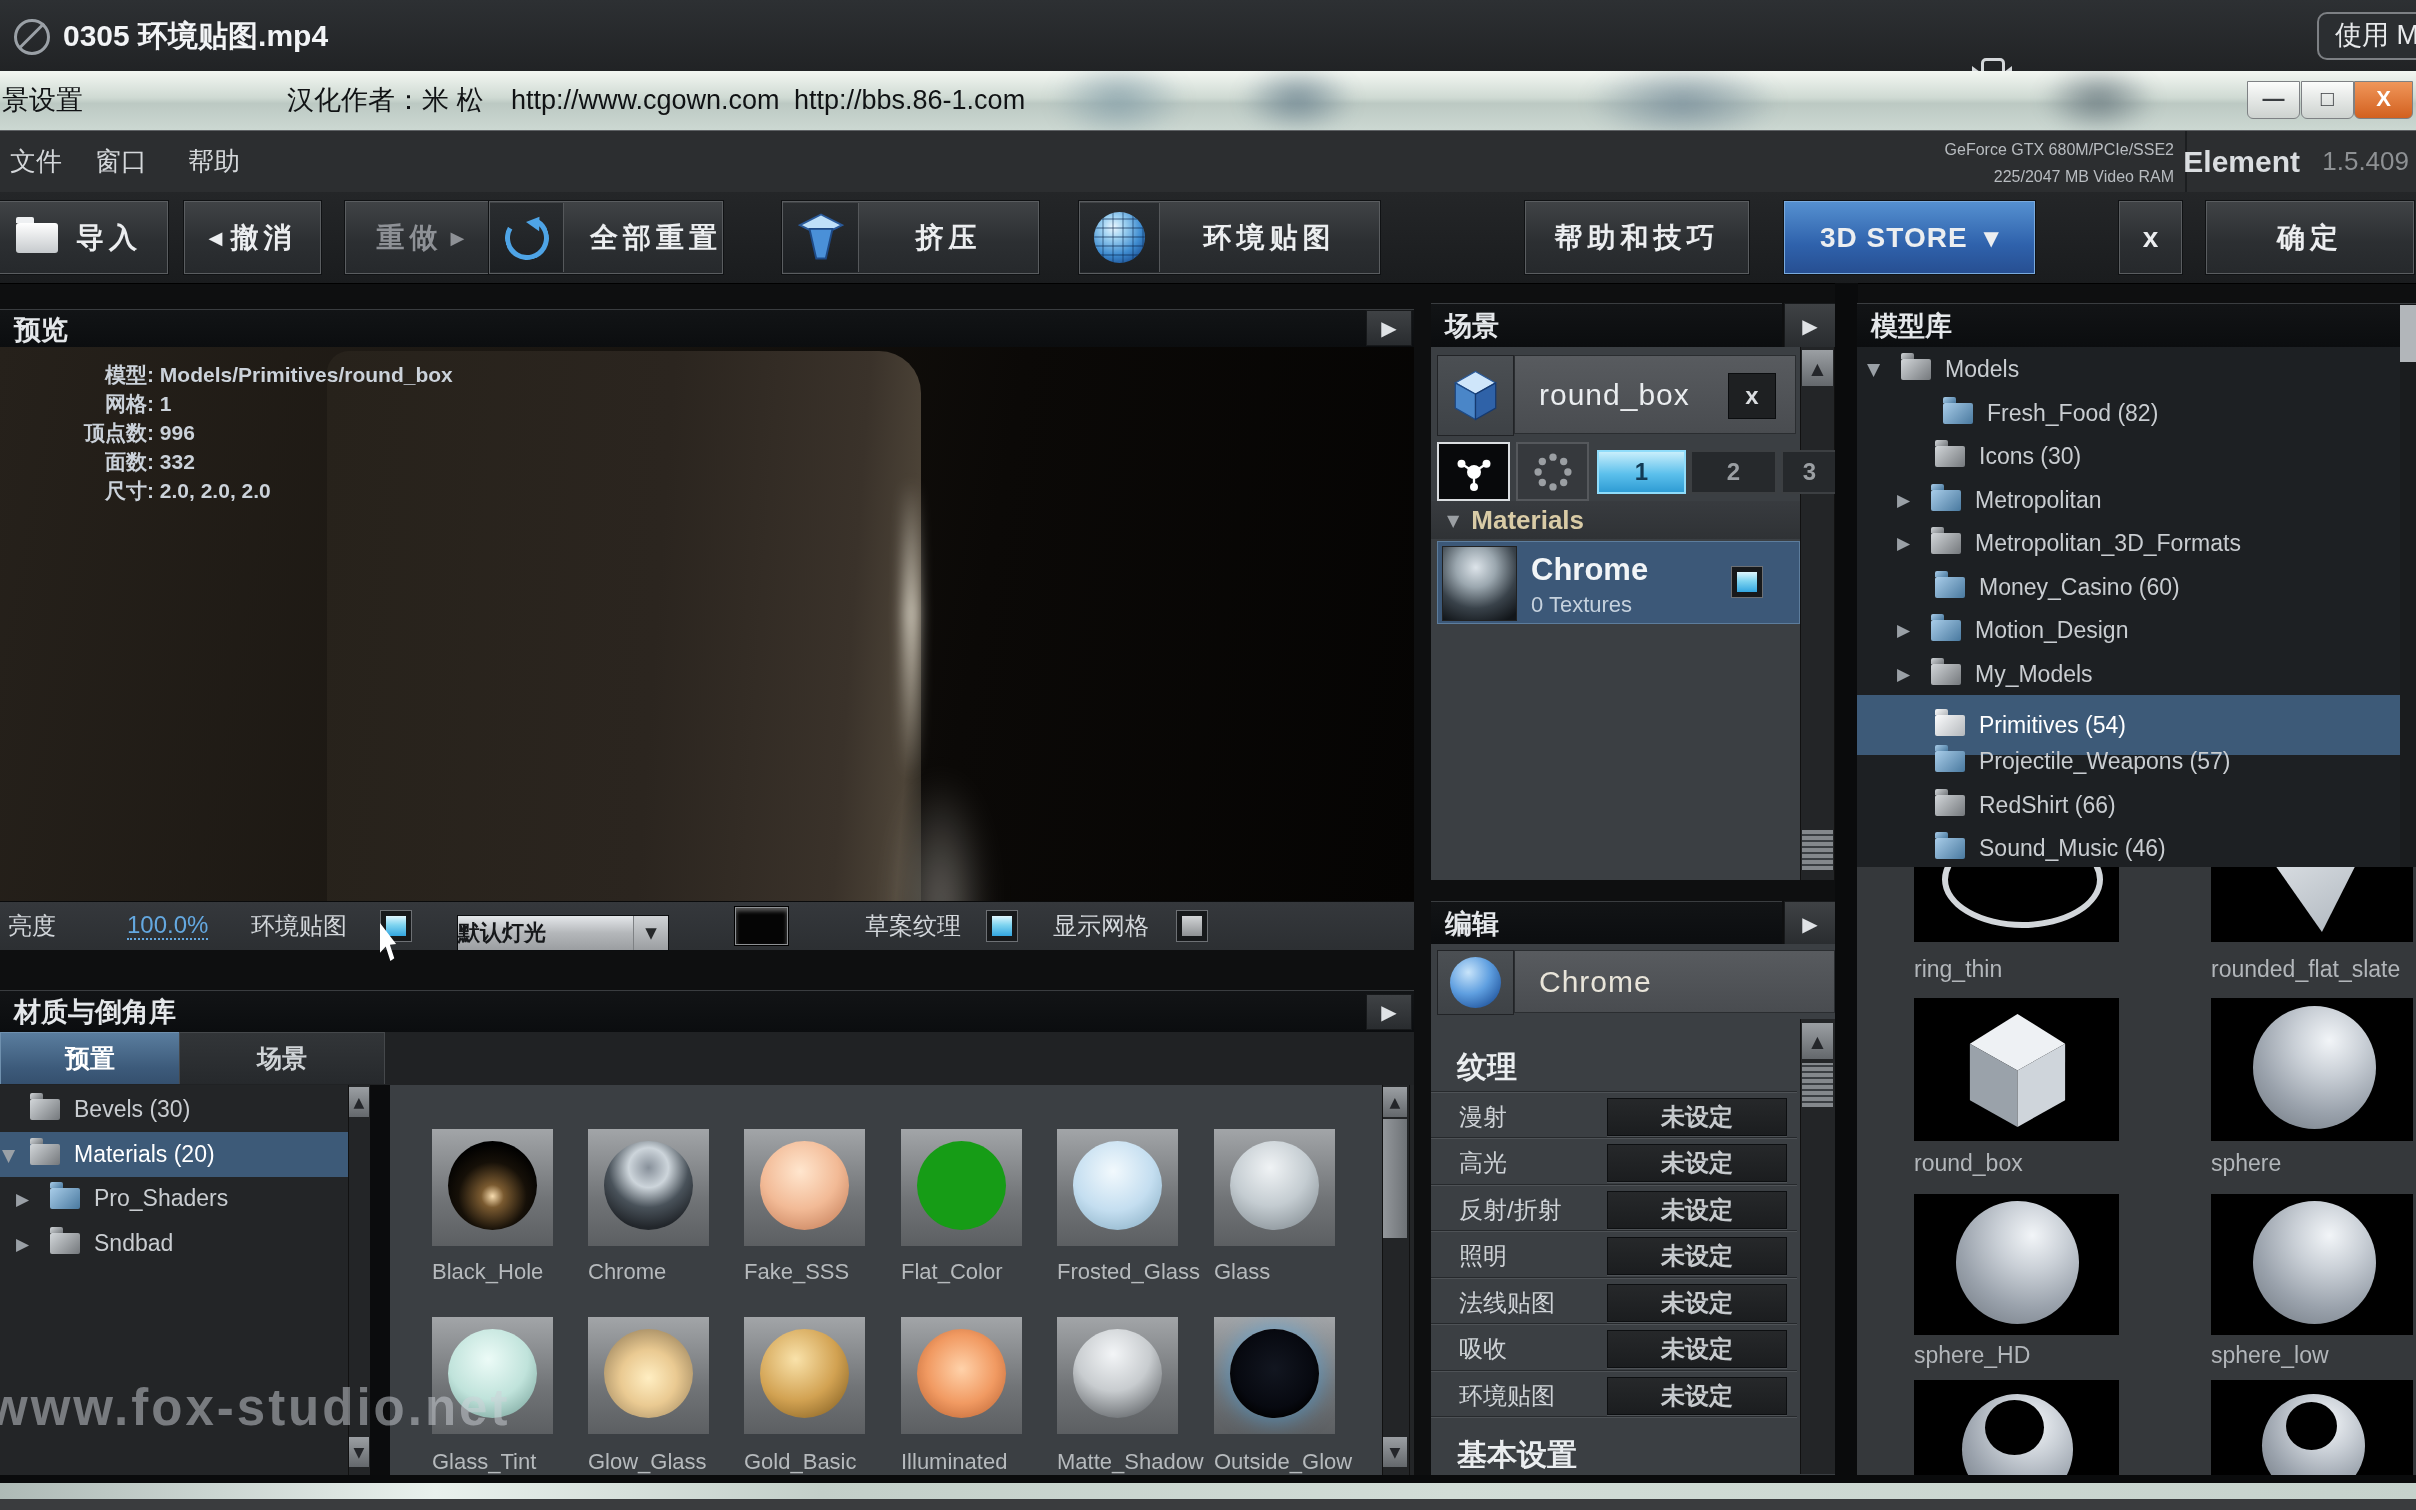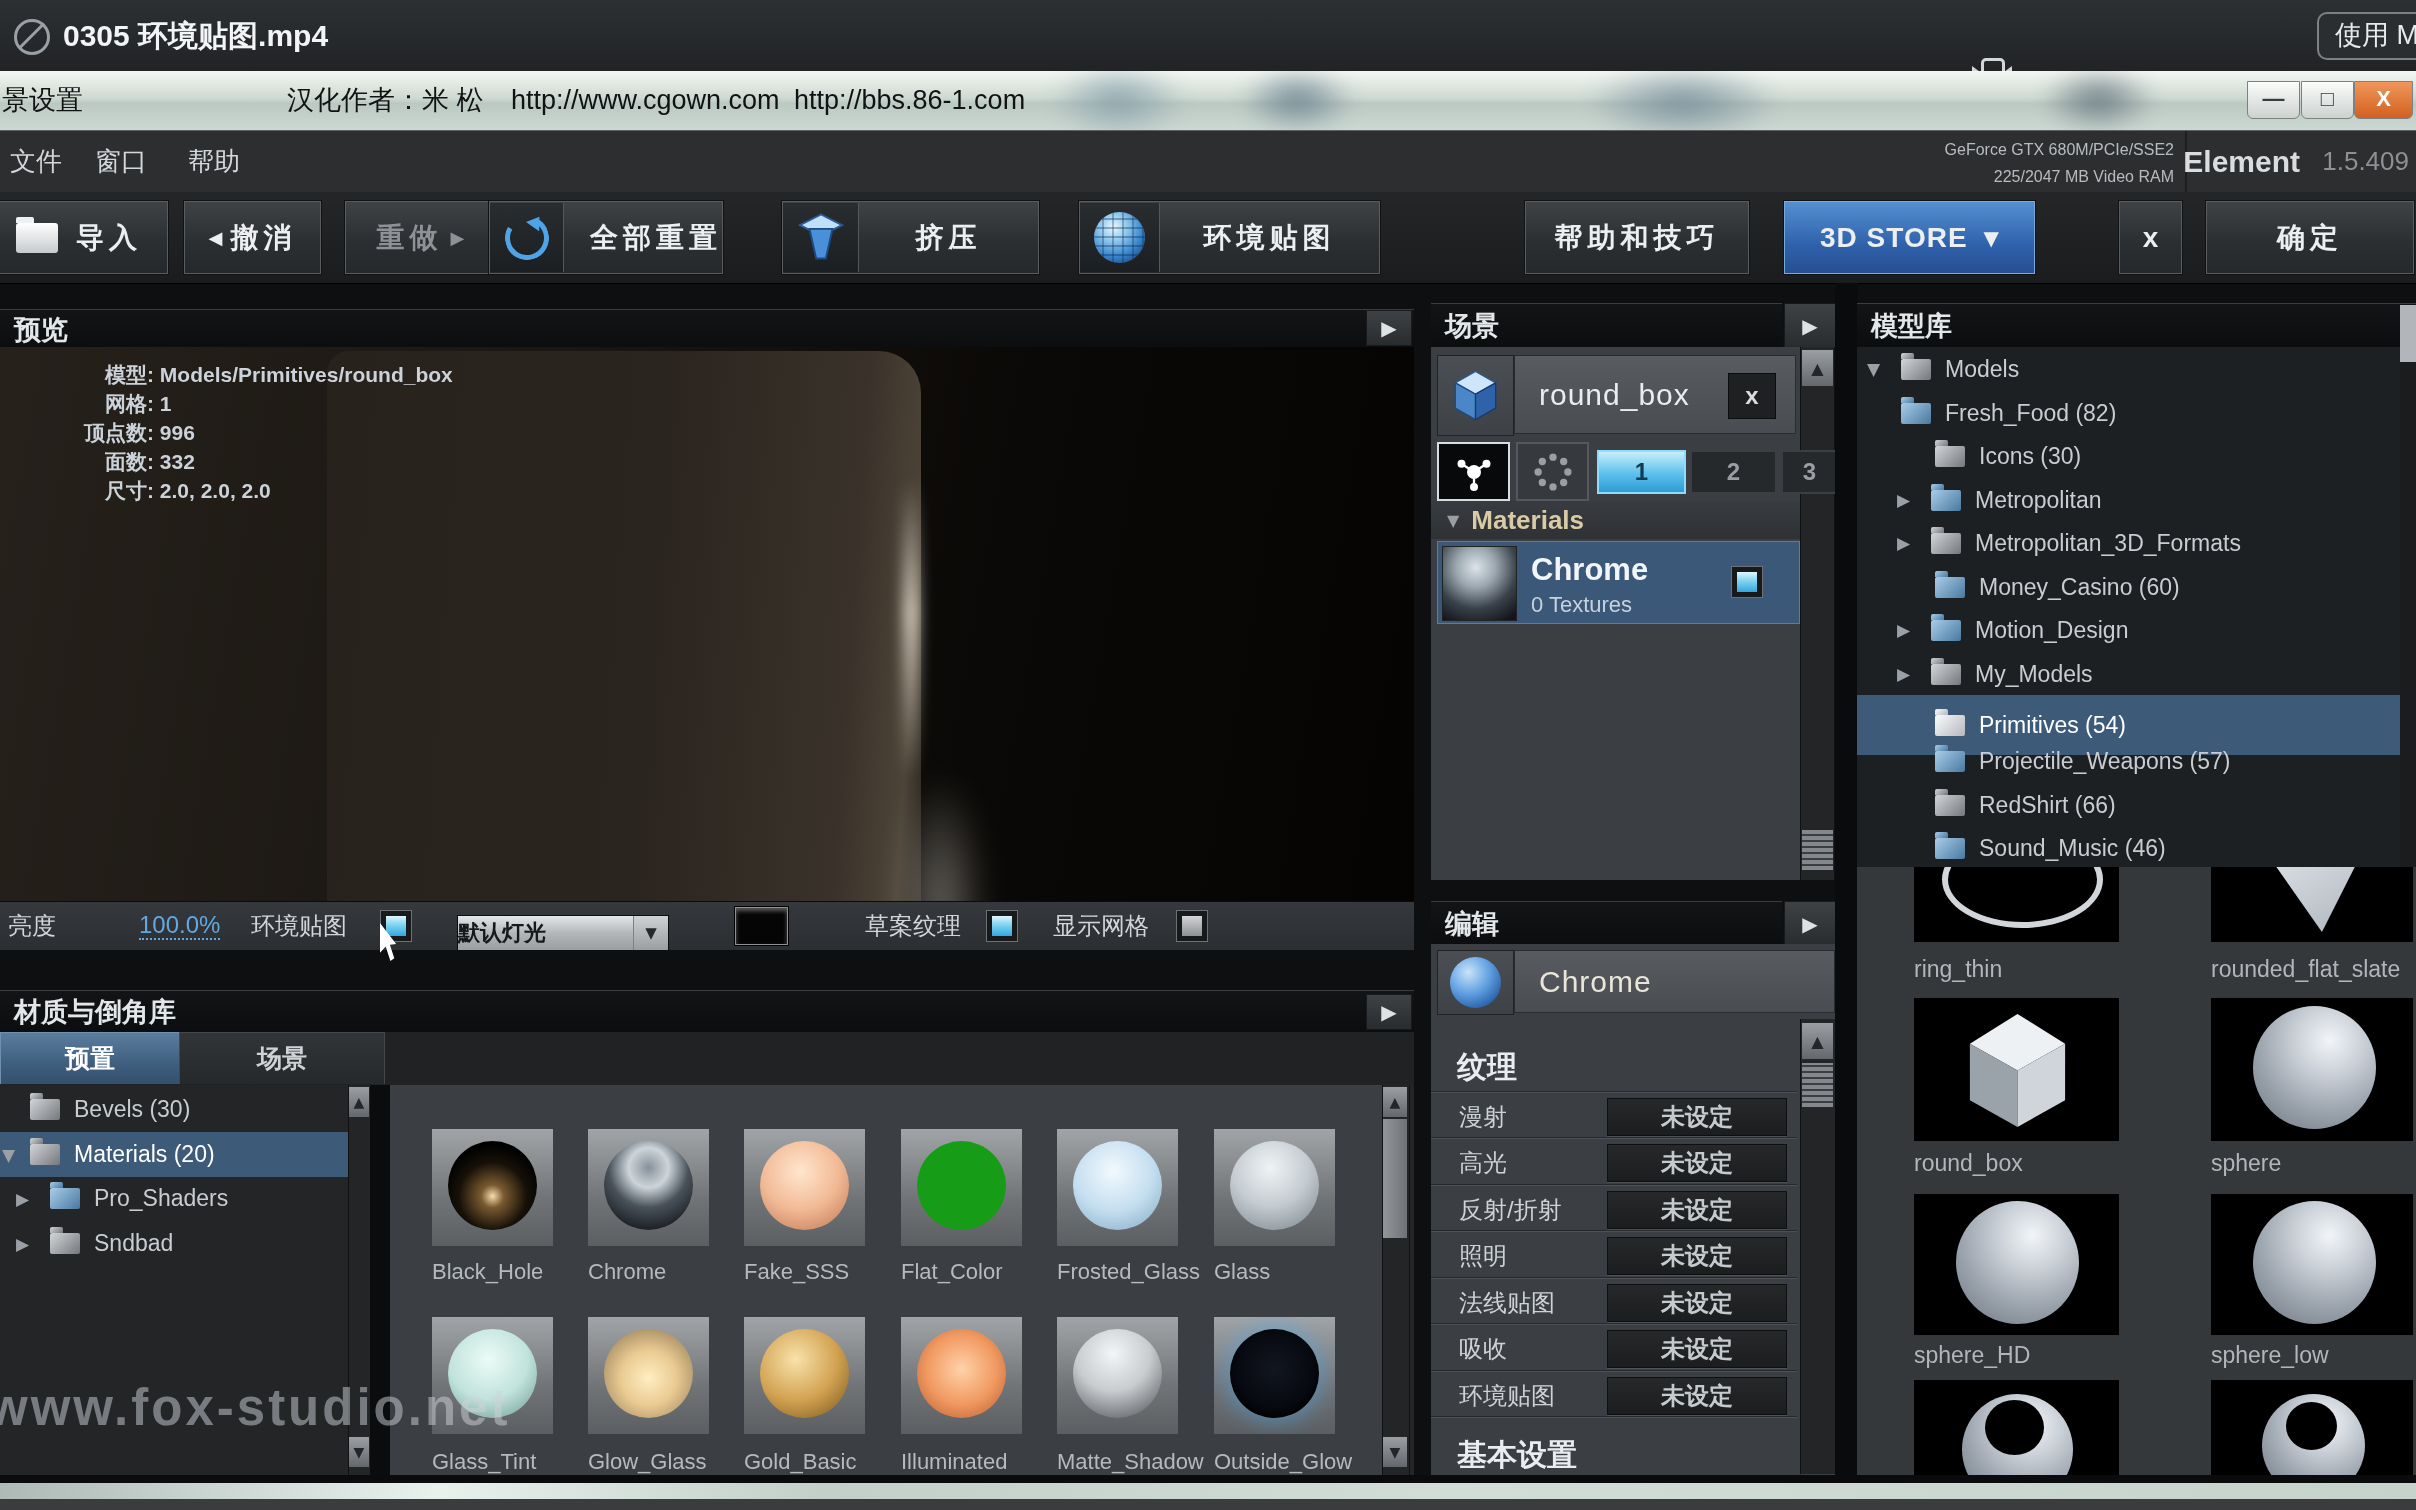--- a/index.html
+++ b/index.html
@@ -265,21 +265,21 @@
       </div>
     <div class="row">
         <span class="lbl">尺寸</span>
         <span>:&nbsp;</span>
         <span>2.0, 2.0, 2.0</span>
       </div>
   </div>
 
   <div class="abs ctrl-bar">
     <span class="abs clabel" style="left:8px">亮度</span>
-    <span class="abs pct" style="left:139px">100.0%</span>
+    <span class="abs pct" style="left:127px">100.0%</span>
     <span class="abs clabel" style="left:251px">环境贴图</span>
     <span class="abs chk" style="left:380px;top:8px">
         <span class="chk-in chk-on"></span>
       </span>
     <span class="abs dropdown" style="left:457px;top:7px">
       <span class="txt">默认灯光</span>
       <span class="arr tri">▼</span>
     </span>
     <span class="abs swatch" style="left:735px;top:5px"></span>
     <span class="abs clabel" style="left:865px">草案纹理</span>
@@ -518,21 +518,21 @@
     <span>模型库</span>
   </div>
   <div class="abs" style="left:2400px;top:305px;width:17px;height:57px;background:#b2b6ba"></div>
   <div class="abs" style="left:2400px;top:362px;width:17px;height:505px;background:#1a1c1e"></div>
   <div class="abs" style="left:1857px;top:347px;width:543px;height:521px;background:#1d2023">
     <div class="trow" style="left:0;top:0;width:543px;height:44px">
       <span class="twist" style="padding-left:10px">▼</span>
       <span class="folder f-grey"></span>
         <span>Models</span>
       </div>
-    <div class="trow" style="left:0;top:44px;width:543px;height:44px;padding-left:44px;box-sizing:border-box">
+    <div class="trow" style="left:0;top:44px;width:543px;height:44px;padding-left:86px;box-sizing:border-box">
       <span class="folder f-blue"></span>
         <span>Fresh_Food (82)</span>
       </div>
     <div class="trow" style="left:0;top:87px;width:543px;height:44px;padding-left:78px;box-sizing:border-box">
       <span class="folder f-grey"></span>
         <span>Icons (30)</span>
       </div>
     <div class="trow" style="left:0;top:131px;width:543px;height:44px;padding-left:40px;box-sizing:border-box">
       <span class="twist">▶</span>
       <span class="folder f-blue"></span>

